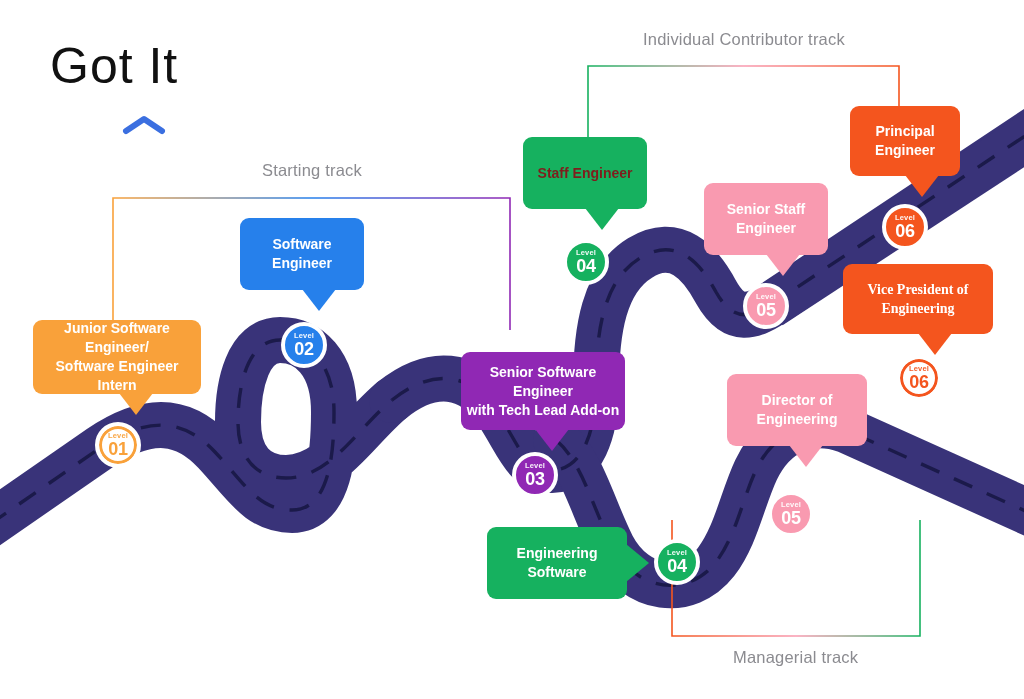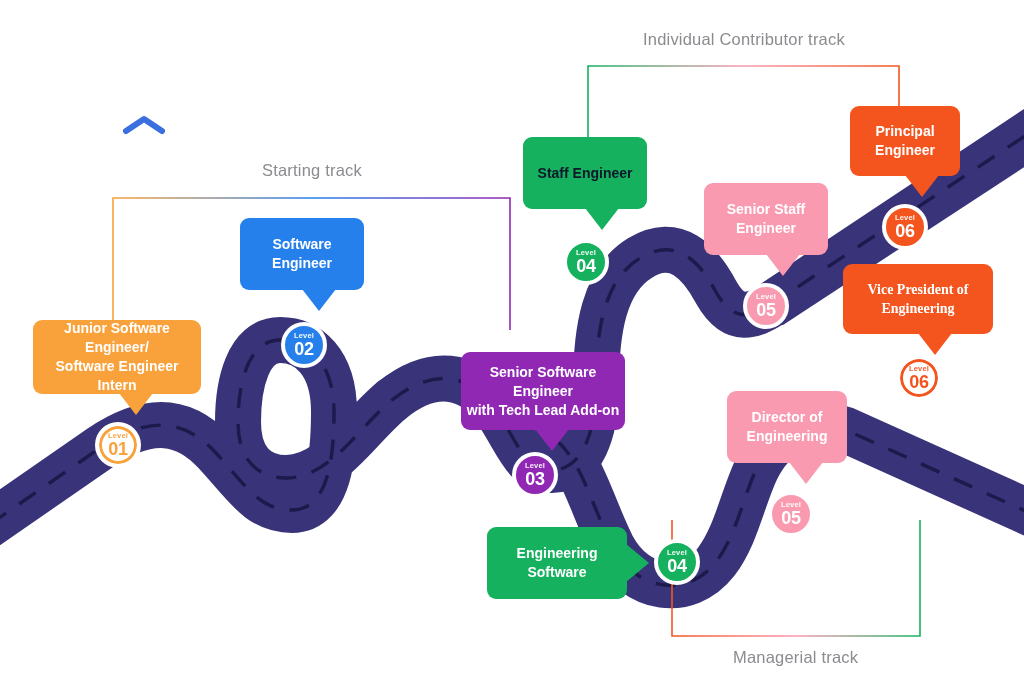--- a/index.html
+++ b/index.html
@@ -187,20 +187,21 @@
     </defs>
 
     <path d="M 113 330 L 113 198 L 510 198 L 510 330" fill="none" stroke="url(#gradStart)" stroke-width="1.6"></path>
 
     <path d="M 588 148 L 588 66 L 899 66 L 899 148" fill="none" stroke="url(#gradIC)" stroke-width="1.6"></path>
 
     <path d="M 672 520 L 672 636 L 920 636 L 920 520" fill="none" stroke="url(#gradMgr)" stroke-width="1.6"></path>
   </svg>
 
   <div id="logo">
+    <div class="word">Got It</div>
     <svg class="chev" width="44" height="22" viewBox="0 0 44 22">
       <path d="M 4 17 L 22 5 L 40 17" fill="none" stroke="#3b6fe0" stroke-width="6" stroke-linecap="round" stroke-linejoin="round"></path>
     </svg>
   </div>
 
   <div class="track-label" style="left:262px;top:161px;">Starting track</div>
   <div class="track-label" style="left:643px;top:30px;">Individual Contributor track</div>
   <div class="track-label" style="left:733px;top:648px;">Managerial track</div>
 
   <div id="nodes-layer">
@@ -231,21 +232,21 @@
           <div>Senior Software Engineer</div>
           <div>with Tech Lead Add-on</div>
         </div>
         <span class="tail tail-down" style="left: 74px;"></span>
       </div>
       <div class="badge" style="left: 512px; top: 452px; background: rgb(144, 40, 180); border-color: rgb(255, 255, 255); color: rgb(255, 255, 255);">
         <div class="lv">Level</div>
         <div class="num">03</div>
       </div>
       <div class="callout" style="left: 523px; top: 137px; width: 124px; height: 72px; background: rgb(22, 177, 95); color: rgb(22, 177, 95);">
-        <div style="color: #0f172a;">
+        <div style="color: #7f1d1d;">
           <div>Staff Engineer</div>
         </div>
         <span class="tail tail-down" style="left: 62px;"></span>
       </div>
       <div class="badge" style="left: 563px; top: 239px; background: rgb(22, 177, 95); border-color: rgb(255, 255, 255); color: rgb(255, 255, 255);">
         <div class="lv">Level</div>
         <div class="num">04</div>
       </div>
       <div class="callout" style="left: 704px; top: 183px; width: 124px; height: 72px; background: rgb(249, 154, 176); color: rgb(249, 154, 176);">
         <div style="color: rgb(255, 255, 255);">
@@ -273,21 +274,21 @@
         <div style="color: rgb(255, 255, 255); font-family: Liberation Serif, serif;">
           <div>Vice President of</div>
           <div>Engineering</div>
         </div>
         <span class="tail tail-down" style="left: 75px;"></span>
       </div>
       <div class="badge" style="left: 896px; top: 355px; background: rgb(255, 255, 255); border-color: rgb(255, 255, 255); color: rgb(244, 85, 30); box-shadow: rgb(244, 85, 30) 0px 0px 0px 3px inset;">
         <div class="lv">Level</div>
         <div class="num">06</div>
       </div>
-      <div class="callout" style="left: 727px; top: 391px; width: 120px; height: 72px; background: rgb(249, 154, 176); color: rgb(249, 154, 176);">
+      <div class="callout" style="left: 727px; top: 374px; width: 140px; height: 72px; background: rgb(249, 154, 176); color: rgb(249, 154, 176);">
         <div style="color: rgb(255, 255, 255);">
           <div>Director of</div>
           <div>Engineering</div>
         </div>
         <span class="tail tail-down" style="left: 62px;"></span>
       </div>
       <div class="badge" style="left: 768px; top: 491px; background: rgb(249, 154, 176); border-color: rgb(255, 255, 255); color: rgb(255, 255, 255);">
         <div class="lv">Level</div>
         <div class="num">05</div>
       </div>

